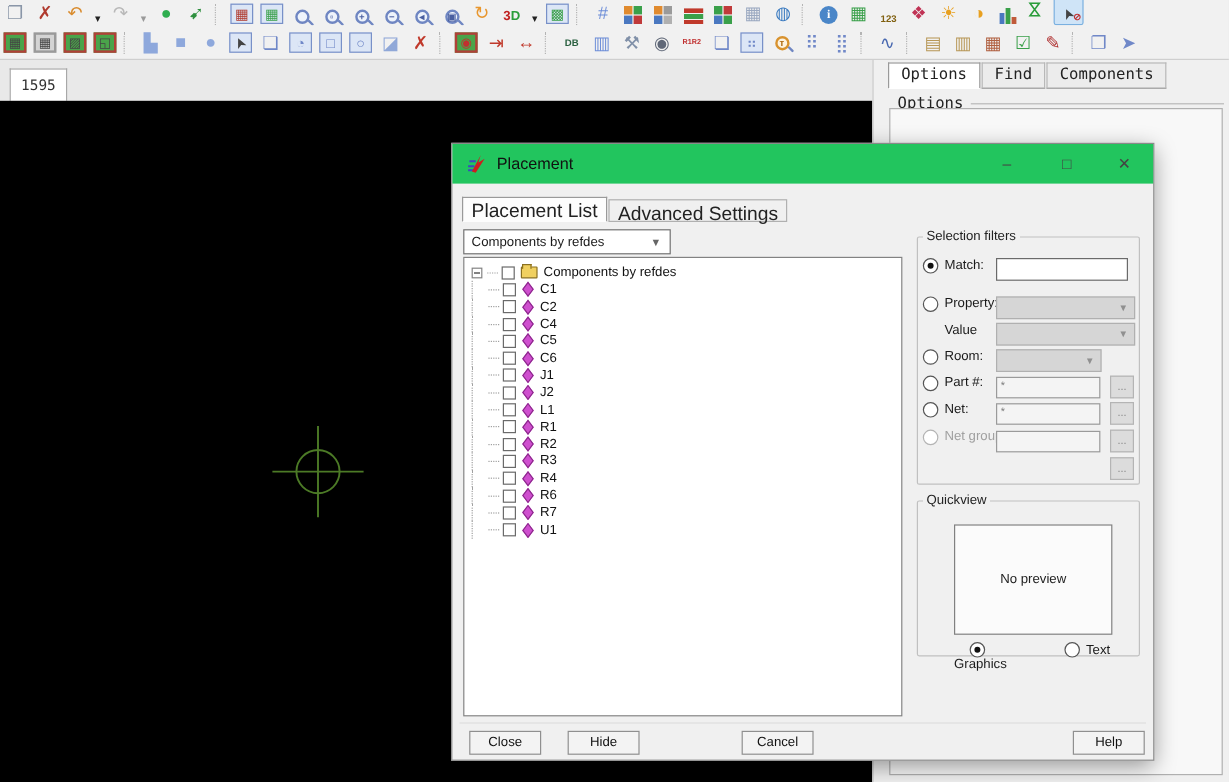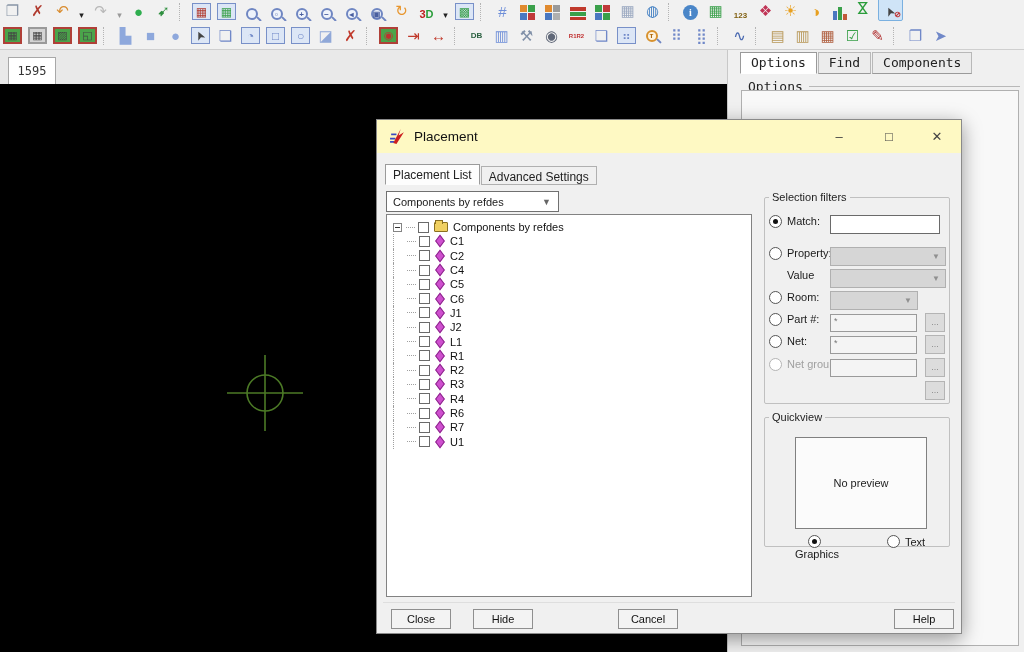--- a/index.html
+++ b/index.html
@@ -63,29 +63,29 @@
   #rp-optrow { display:flex; align-items:center; margin:5px 4px 0 20px; }
   #rp-optlabel { font-size:13px; color:#222; }
   #rp-optline { flex:1; height:1px; background:#b8b8b8; margin-left:6px; }
   #rp-box { position:absolute; left:13px; top:40px; width:278px; height:556px;
     border:1px solid #b0b0b0; background:#f8f8f8; }
 
   
   #dialog { position:absolute; left:376px; top:119px; width:586px; height:515px;
     background:#f0f0f0; border:1px solid #8a8a8a; box-shadow:0 5px 18px rgba(0,0,0,.40);
     font-size:11px; color:#1a1a1a; }
-  #dlg-titlebar { position:absolute; top:0; left:0; right:0; height:33px; background:#fef9c3;
+  #dlg-titlebar { position:absolute; top:0; left:0; right:0; height:33px; background:#22c55e;
     display:flex; align-items:center; padding-left:12px; }
   #dlg-title { font-size:13.5px; color:#111; margin-left:8px; }
   .win-btn { position:absolute; top:0; width:32px; height:33px; display:flex;
     align-items:center; justify-content:center; font-size:13px; color:#444; }
   #btn-min { right:106px; } #btn-max { right:56px; } #btn-close { right:8px; }
 
   #dlg-tabs { position:absolute; top:44px; left:8px; display:flex; align-items:flex-end; }
-  .dlg-tab { height:19px; padding:3px 7px 2px; font-size:12px; background:#f0f0f0;
+  .dlg-tab { height:19px; padding:3px 7px 2px; font-size:16px; background:#f0f0f0;
     border:1px solid #b0b0b0; margin-right:1px; color:#222; }
   .dlg-tab.active { background:#fdfdfd; border:1px solid #9a9a9a; height:21px;
     border-bottom:1px solid #fdfdfd; position:relative; z-index:2; }
 
   #dlg-dropdown { position:absolute; top:71px; left:9px; width:173px; height:21px;
     background:#fff; border:1px solid #707070; display:flex; align-items:center;
     padding-left:6px; }
   #dlg-dropdown .chev { margin-left:auto; padding-right:7px; color:#666; font-size:9px; }
 
   #tree { position:absolute; top:94px; left:9px; width:366px; height:383px; background:#fff;

